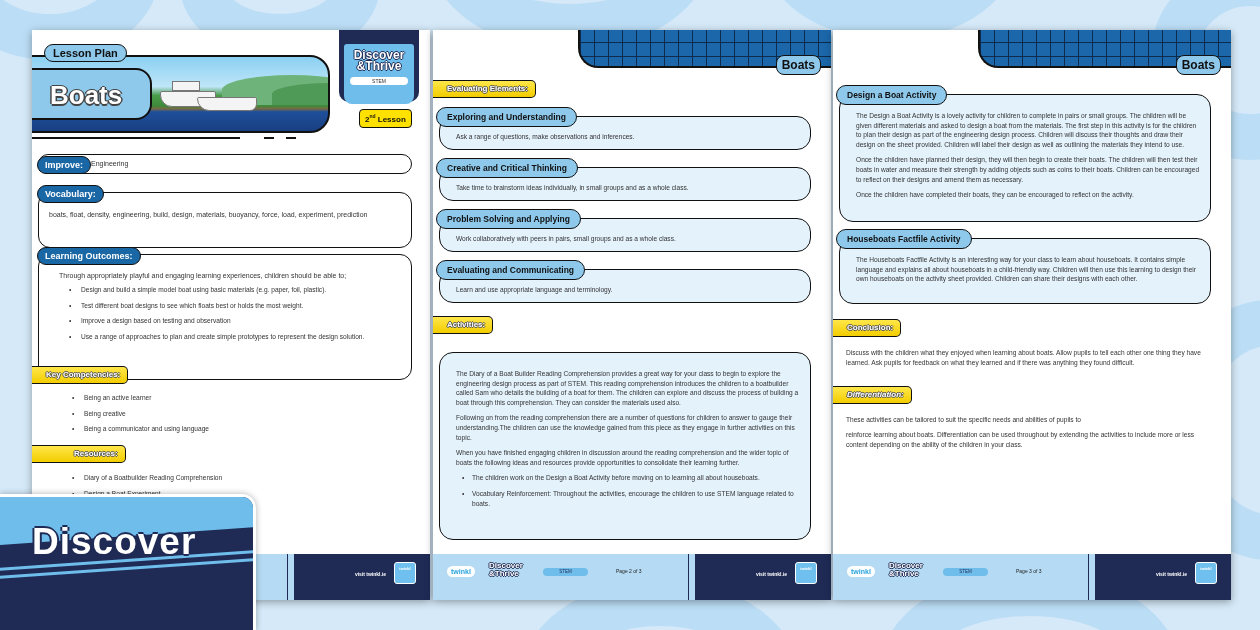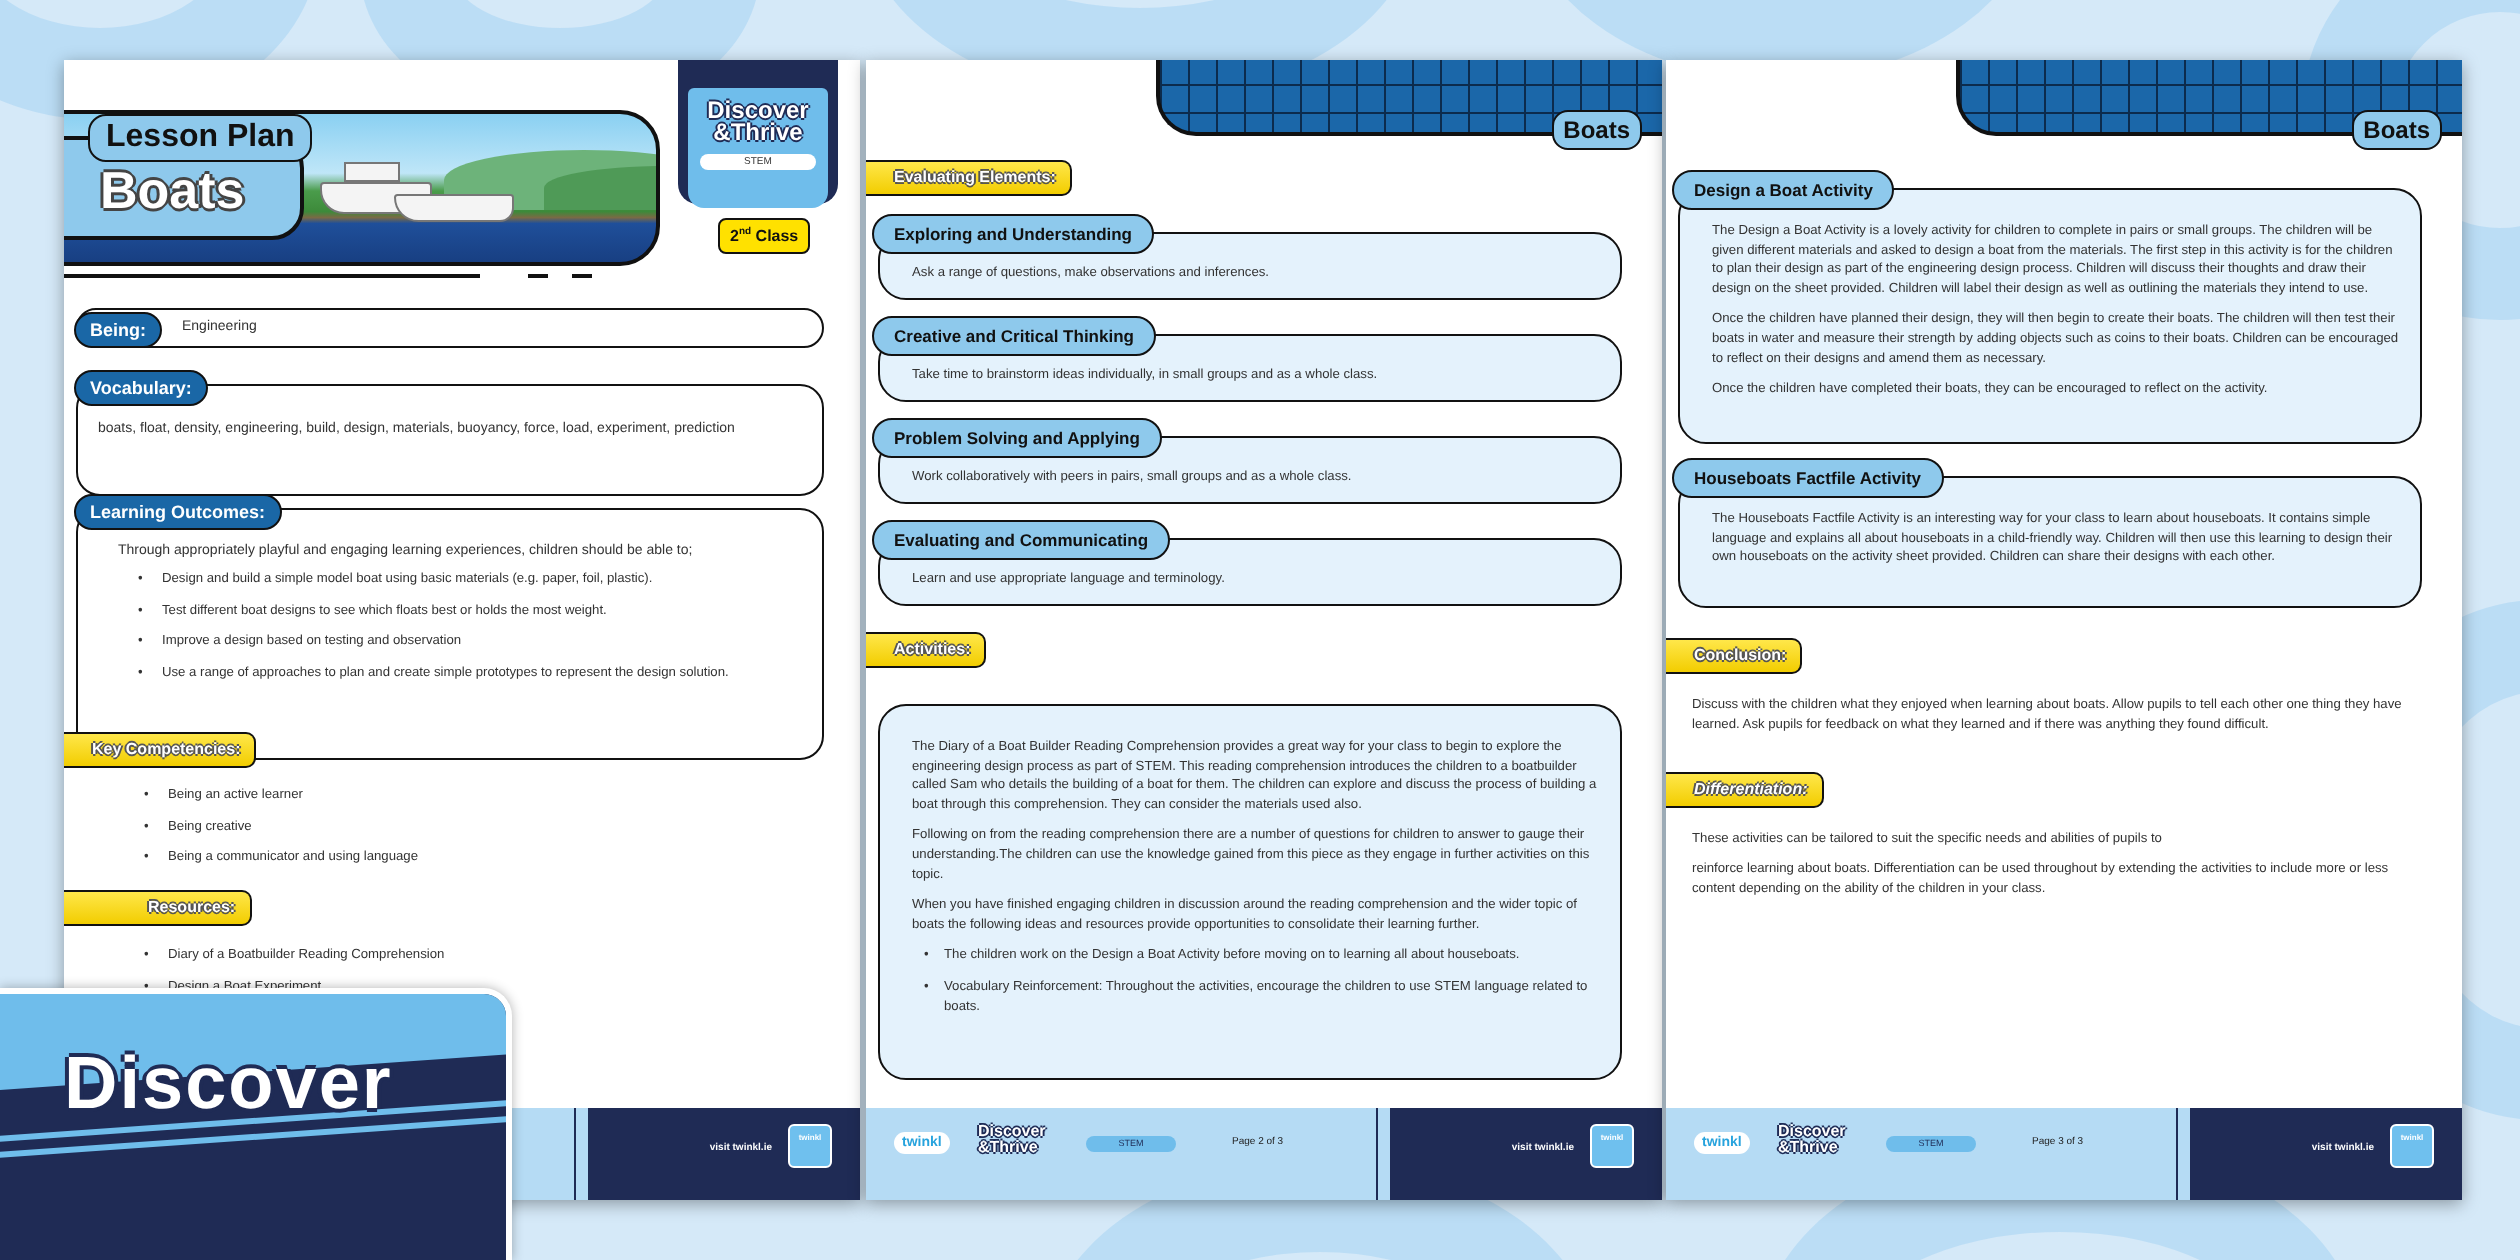--- a/index.html
+++ b/index.html
@@ -90,22 +90,22 @@
   }
   .stem-pill {
     position: absolute; left: 110px; top: 14px; width: 45px; height: 8px;
     background: #6fbdeb; border-radius: 4px; font-size: 4.5px; color: #1f2b55; text-align: center; line-height: 8px;
   }
   .page-num { position: absolute; left: 183px; top: 14px; font-size: 5px; color: #222; }
 
   
   .lesson-plan-tag {
     position: absolute; left: 12px; top: 14px; background: #8ec9ec;
-    border: 1.5px solid #111; border-radius: 9px; font-size: 16px; font-weight: bold;
-    padding: 2px 8px; color: #111; z-index: 3; margin-top: 13px;
+    border: 1.5px solid #111; border-radius: 9px; font-size: 11px; font-weight: bold;
+    padding: 2px 8px; color: #111; z-index: 3;
   }
   .hero {
     position: absolute; left: -2px; top: 25px; width: 300px; height: 78px;
     border: 2px solid #111; border-radius: 0 20px 20px 0; overflow: hidden;
     background: linear-gradient(#8ad0f2 0%, #bfe6f8 40%, #4a9c4b 52%, #3d8a3a 66%, #7a6a45 70%, #1f4f9a 74%, #183f82 100%);
   }
   .hero .hill { position: absolute; bottom: 26px; background: #5aa55f; border-radius: 50% 50% 0 0; }
   .hero .boat { position: absolute; background: #f4f4f4; border: 1px solid #777; }
   .title-box {
     position: absolute; left: -2px; top: 38px; width: 122px; height: 52px; z-index: 2;
@@ -194,25 +194,25 @@
   <div class="dt-badge">
     <div class="dt-badge-inner">
       <div class="dt-logo-text">
         <div>Discover</div>
         <div>&amp;Thrive</div>
       </div>
       <div class="dt-stem">STEM</div>
     </div>
   </div>
   <div class="class-badge">
-    <span>2</span><sup>nd</sup><span> Class</span>
+    <span>2</span><sup>nd</sup><span> Lesson</span>
   </div>
 
   <div class="field-row" style="top:124px;height:20px;">
-    <div class="blue-label" style="top:1px;">Being:</div>
+    <div class="blue-label" style="top:1px;">Improve:</div>
     <div class="text-xs" style="position:absolute;left:52px;top:4px;">Engineering</div>
   </div>
 
   <div class="field-row" style="top:162px;height:56px;">
     <div class="blue-label" style="top:-8px;">Vocabulary:</div>
     <div class="text-xs" style="position:absolute;left:10px;top:17px;">boats, float, density, engineering, build, design, materials, buoyancy, force, load, experiment, prediction</div>
   </div>
 
   <div class="field-row" style="top:224px;height:126px;">
     <div class="blue-label" style="top:-8px;">Learning Outcomes:</div>

